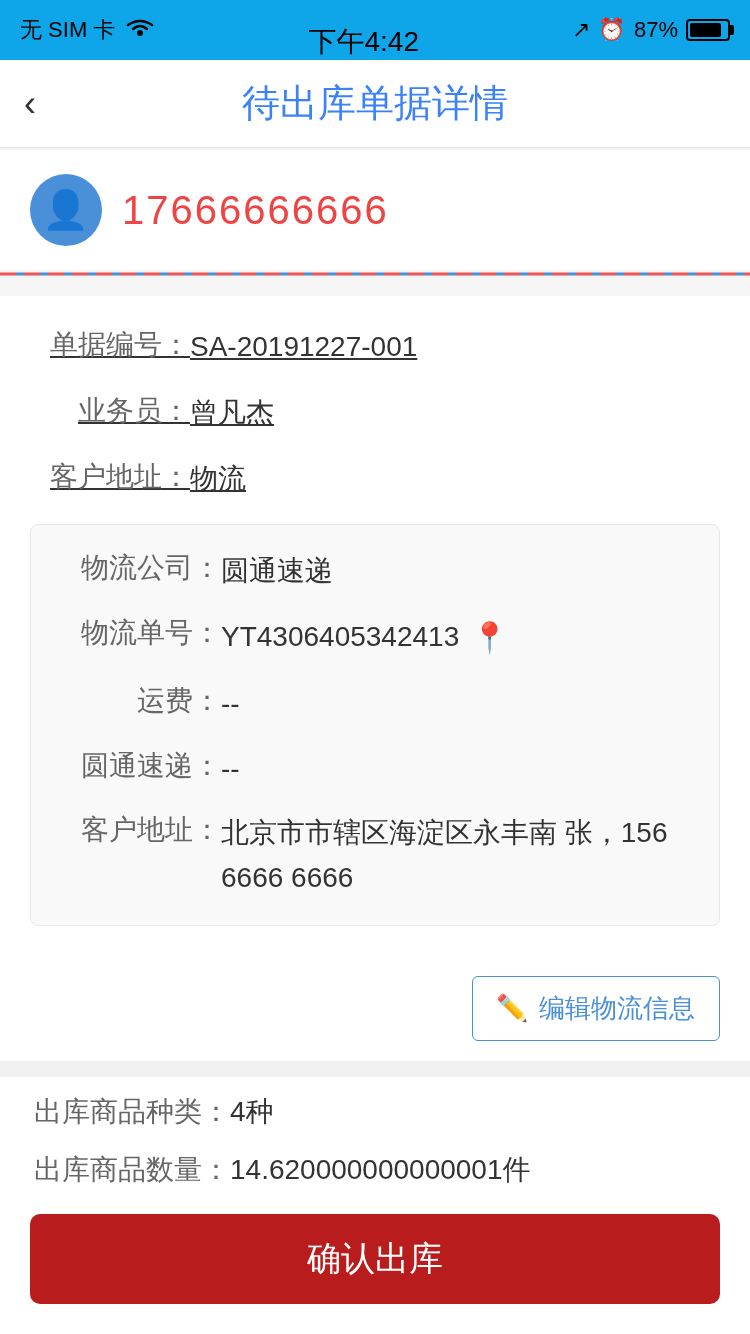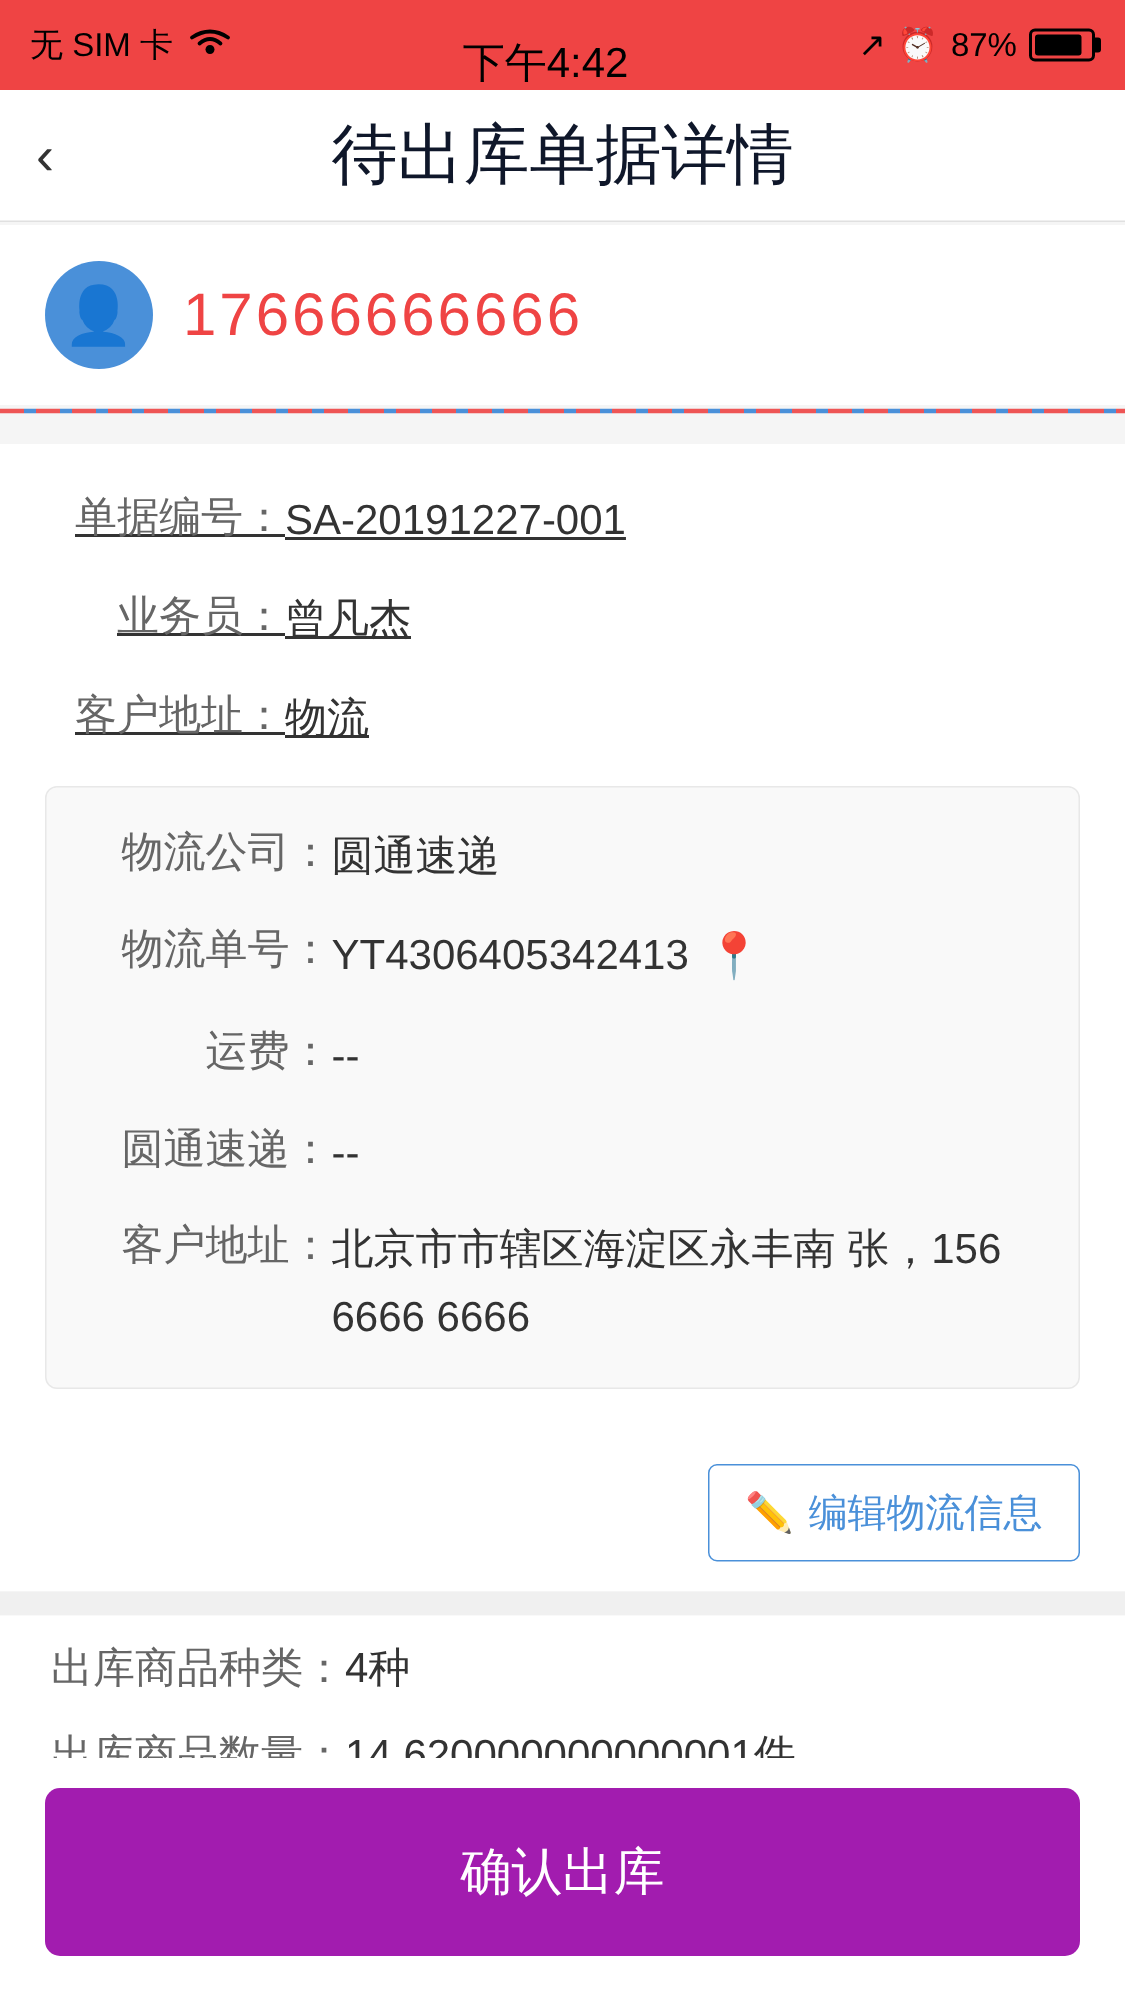--- a/index.html
+++ b/index.html
@@ -11,21 +11,21 @@
       font-family: -apple-system, "PingFang SC", "Helvetica Neue", Arial, sans-serif;
       font-size: 28px;
       color: #333;
       position: relative;
     }
 
     
     .status-bar {
       width: 750px;
       height: 60px;
-      background: #ef4444;
+      background: #0ea5e9;
       display: flex;
       align-items: center;
       justify-content: space-between;
       padding: 0 20px;
       font-size: 24px;
       color: #000;
     }
     .status-left {
       display: flex;
       align-items: center;
@@ -81,23 +81,23 @@
       border-bottom: 1px solid #e0e0e0;
     }
     .nav-back {
       position: absolute;
       left: 24px;
       font-size: 36px;
       color: #333;
       cursor: pointer;
     }
     .nav-title {
-      font-size: 44px;
+      font-size: 38px;
       font-weight: 500;
-      color: #0f172a;
+      color: #3b82f6;
     }
 
     
     .customer-header {
       background: #fff;
       padding: 24px 30px;
       display: flex;
       align-items: center;
       gap: 20px;
       margin-top: 2px;
@@ -274,22 +274,22 @@
     .confirm-btn-area {
       position: fixed;
       bottom: 0;
       left: 0;
       width: 750px;
       padding: 20px 30px 30px;
       background: #fff;
     }
     .confirm-btn {
       width: 100%;
-      height: 112px;
-      background: #a21caf;
+      height: 90px;
+      background: #b91c1c;
       border-radius: 10px;
       border: none;
       color: #fff;
       font-size: 34px;
       font-weight: 500;
       cursor: pointer;
       display: flex;
       align-items: center;
       justify-content: center;
     }

